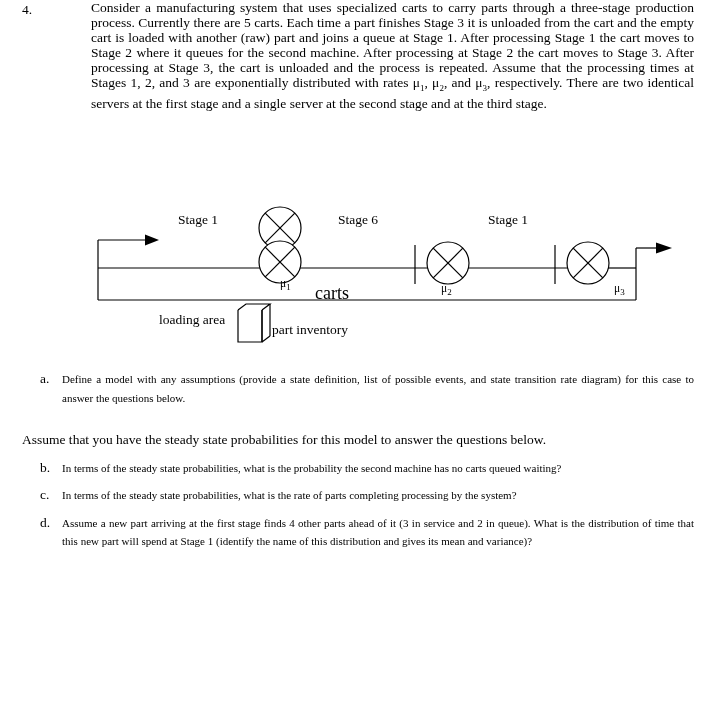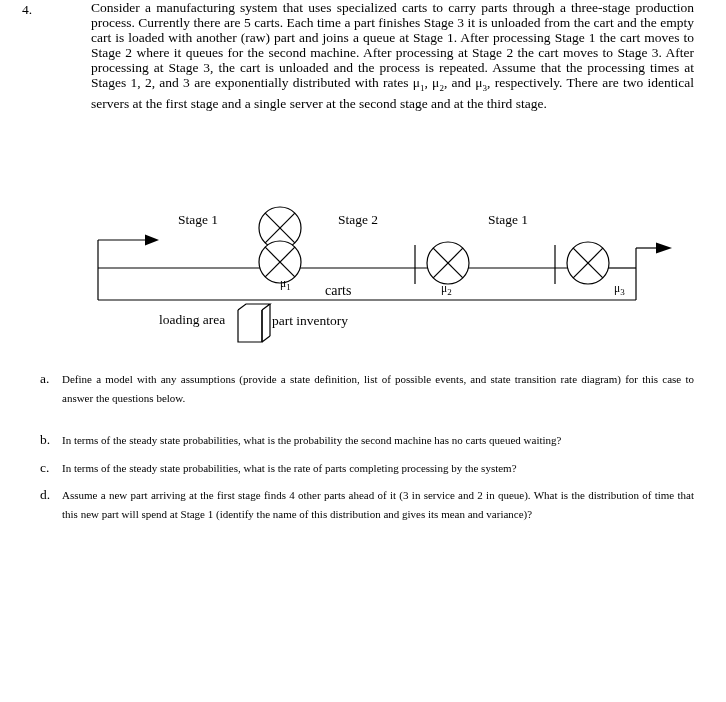--- a/index.html
+++ b/index.html
@@ -63,23 +63,22 @@
     font-size: 13.5px;
     white-space: nowrap;
   }
   .mu-label {
     position: absolute;
     font-size: 11.5px;
     white-space: nowrap;
   }
   .carts-label {
     position: absolute;
-    font-size: 14px;
-    white-space: nowrap;
-    margin-left: 10px;
+    font-size: 18px;
+    white-space: nowrap;
   }
   .loading-label {
     position: absolute;
     font-size: 13.5px;
     white-space: nowrap;
     margin-left: 21px;
   }
   .inv-label {
     position: absolute;
     font-size: 13.5px;
@@ -181,41 +180,42 @@
       <line x1="495" y1="55" x2="495" y2="94" stroke="#000" stroke-width="1.2"></line>
 
       <path d="M 178 120 L 178 152 L 202 152 L 202 120" fill="#fff" stroke="#000" stroke-width="1.2"></path>
       <path d="M 178 120 L 186 114 L 210 114 L 202 120" fill="#fff" stroke="#000" stroke-width="1.2"></path>
       <line x1="202" y1="120" x2="202" y2="152" stroke="#000" stroke-width="1.2"></line>
       <line x1="210" y1="114" x2="210" y2="146" stroke="#000" stroke-width="1.2"></line>
       <line x1="202" y1="152" x2="210" y2="146" stroke="#000" stroke-width="1.2"></line>
     </svg>
 
     <div class="stage-label" style="left:118px; top:22px;">Stage 1</div>
-    <div class="stage-label" style="left:278px; top:22px;">Stage 2</div>
+    <div class="stage-label" style="left:278px; top:22px;">Stage 6</div>
     <div class="stage-label" style="left:428px; top:22px;">Stage 1</div>
 
     <div class="mu-label" style="left:212px; top:87px;margin-left:8px;">μ<sub>1</sub></div>
     <div class="mu-label" style="left:381px; top:92px;">μ<sub>2</sub></div>
     <div class="mu-label" style="left:521px; top:92px;padding-left:33px;">μ<sub>3</sub></div>
 
     <div class="carts-label" style="left:255px; top:93px;">carts</div>
     <div class="loading-label" style="left:78px; top:122px;">loading area</div>
-    <div class="inv-label" style="left:212px; top:123px;">part inventory</div>
+    <div class="inv-label" style="left:212px; top:132px;">part inventory</div>
   </div>
 
   <div class="parts">
 
     <div class="part-row">
       <div class="part-letter">a.</div>
       <div class="part-text">Define a model with any assumptions (provide a state definition, list of possible events, and state transition rate diagram) for this case to answer the questions below.</div>
     </div>
 
     <div class="gap-a"></div>
 
+    <div class="interlude">Assume that you have the steady state probabilities for this model to answer the questions below.</div>
 
     <div class="part-row">
       <div class="part-letter">b.</div>
       <div class="part-text">In terms of the steady state probabilities, what is the probability the second machine has no carts queued waiting?</div>
     </div>
 
     <div class="gap-s"></div>
 
     <div class="part-row">
       <div class="part-letter">c.</div>

